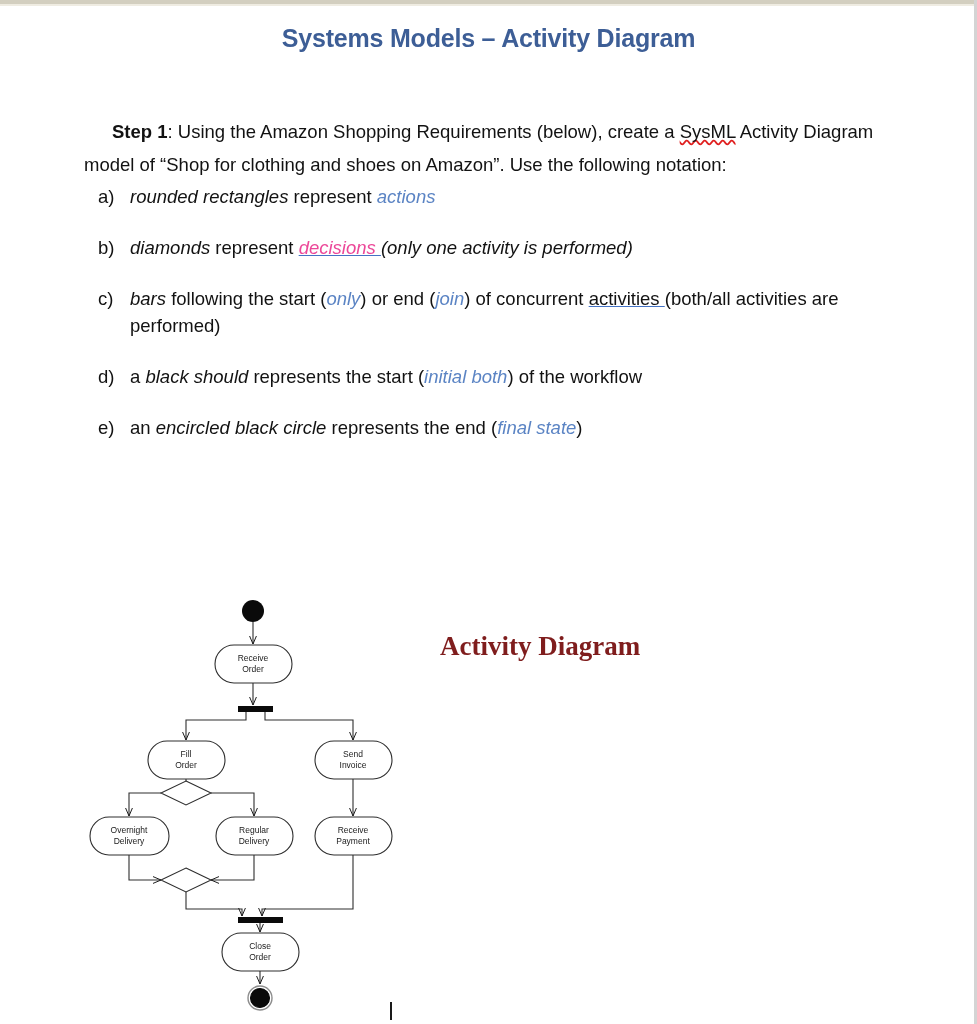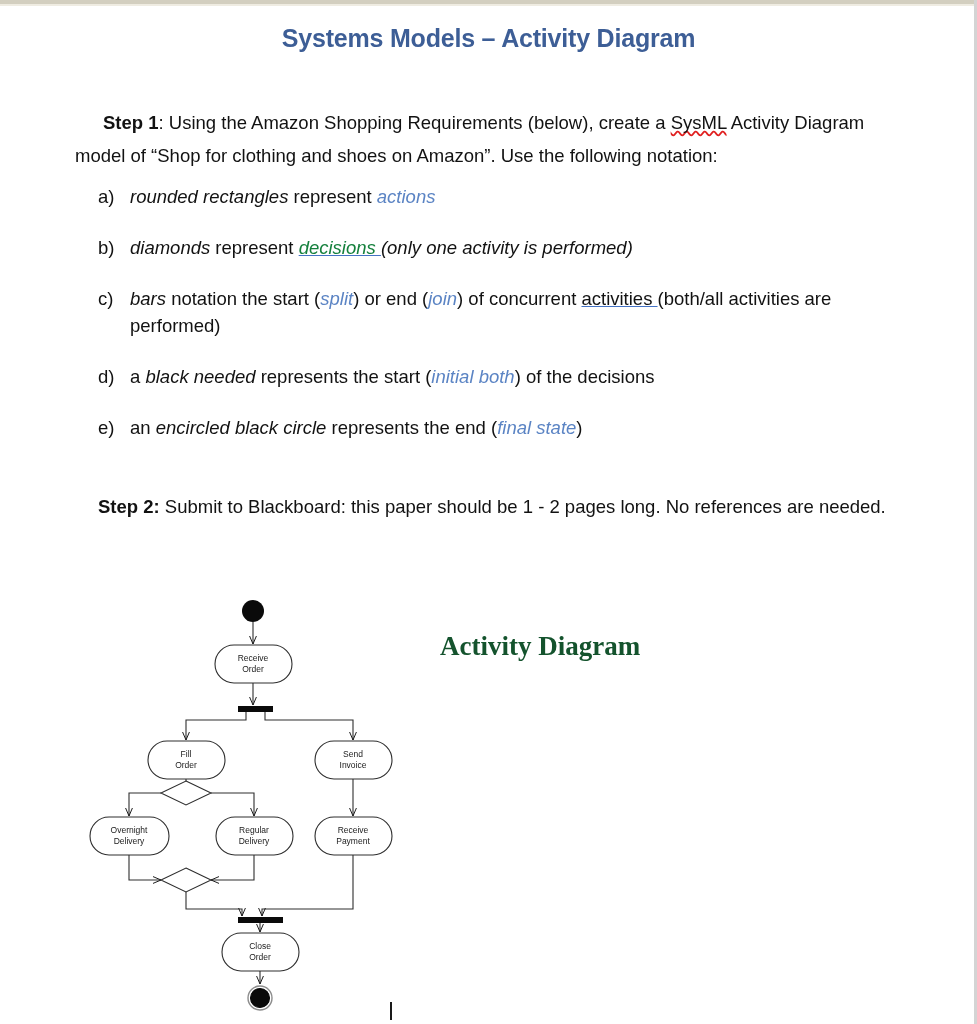--- a/index.html
+++ b/index.html
@@ -53,27 +53,27 @@
     position: absolute;
     left: 72px;
     top: 103px;
     width: 830px;
     font-size: 18.5px;
     color: #121212;
     line-height: 33px;
   }
   .para-step1 {
     text-indent: 28px;
-    margin: 3px;
+    margin: 12px;
   }
   .bold { font-weight: bold; }
   .ital { font-style: italic; }
   .accent { color: #5b84c4; font-style: italic; margin-top: 36px; }
   .accent-underline {
-    color: #15803d;
+    color: #ec4899;
     font-style: italic;
     text-decoration: underline;
     text-decoration-color: #4472c4;
   }
   .plain-underline {
     text-decoration: underline;
     text-decoration-color: #4472c4;
   }
   .squiggle {
     text-decoration: underline wavy #e02020;
@@ -116,21 +116,21 @@
 
   
   .example-caption {
     position: absolute;
     left: 440px;
     top: 628px;
     width: 270px;
     font-family: "Liberation Serif", serif;
     font-size: 27px;
     font-weight: bold;
-    color: #14532d;
+    color: #7f1d1d;
     line-height: 37px;
   }
 
   
   .diagram {
     position: absolute;
     left: 80px;
     top: 592px;
     width: 340px;
     height: 430px;
@@ -170,34 +170,33 @@
 
     <li>
       <span class="marker">a)</span><span class="ital">rounded rectangles</span><span> represent </span><span class="accent">actions</span>
     </li>
 
     <li>
       <span class="marker">b)</span><span class="ital">diamonds</span><span> represent </span><span class="accent-underline">decisions </span><span class="ital">(only one activity is performed)</span>
     </li>
 
     <li>
-      <span class="marker">c)</span><span class="ital">bars</span><span> notation the start (</span><span class="accent">split</span><span>) or end (</span><span class="accent">join</span><span>) of concurrent </span><span class="plain-underline">activities </span><span>(both/all activities are performed)</span>
-    </li>
-
-    <li>
-      <span class="marker">d)</span><span>a </span><span class="ital">black needed</span><span> represents the start (</span><span class="accent">initial both</span><span>) of the decisions</span>
+      <span class="marker">c)</span><span class="ital">bars</span><span> following the start (</span><span class="accent">only</span><span>) or end (</span><span class="accent">join</span><span>) of concurrent </span><span class="plain-underline">activities </span><span>(both/all activities are performed)</span>
+    </li>
+
+    <li>
+      <span class="marker">d)</span><span>a </span><span class="ital">black should</span><span> represents the start (</span><span class="accent">initial both</span><span>) of the workflow</span>
     </li>
 
     <li>
       <span class="marker">e)</span><span>an </span><span class="ital">encircled black circle</span><span> represents the end (</span><span class="accent">final state</span><span>)</span>
     </li>
 
   </ol>
 
-  <p class="para-step2"><span class="bold">Step 2:</span><span> Submit to Blackboard: this paper should be 1 - 2 pages long. No references are needed.</span></p>
 
   <div class="example-caption">
     <div>Activity Diagram</div>
   </div>
 
   <div class="diagram">
     <svg width="340" height="430" viewBox="0 0 340 430" xmlns="http://www.w3.org/2000/svg">
       <defs>
         <marker id="ah" markerWidth="9" markerHeight="9" refX="7.5" refY="3.2" orient="auto" markerUnits="strokeWidth">
           <path d="M0,0 L7.5,3.2 L0,6.4" fill="none" stroke="#1a1a1a" stroke-width="0.9"></path>

